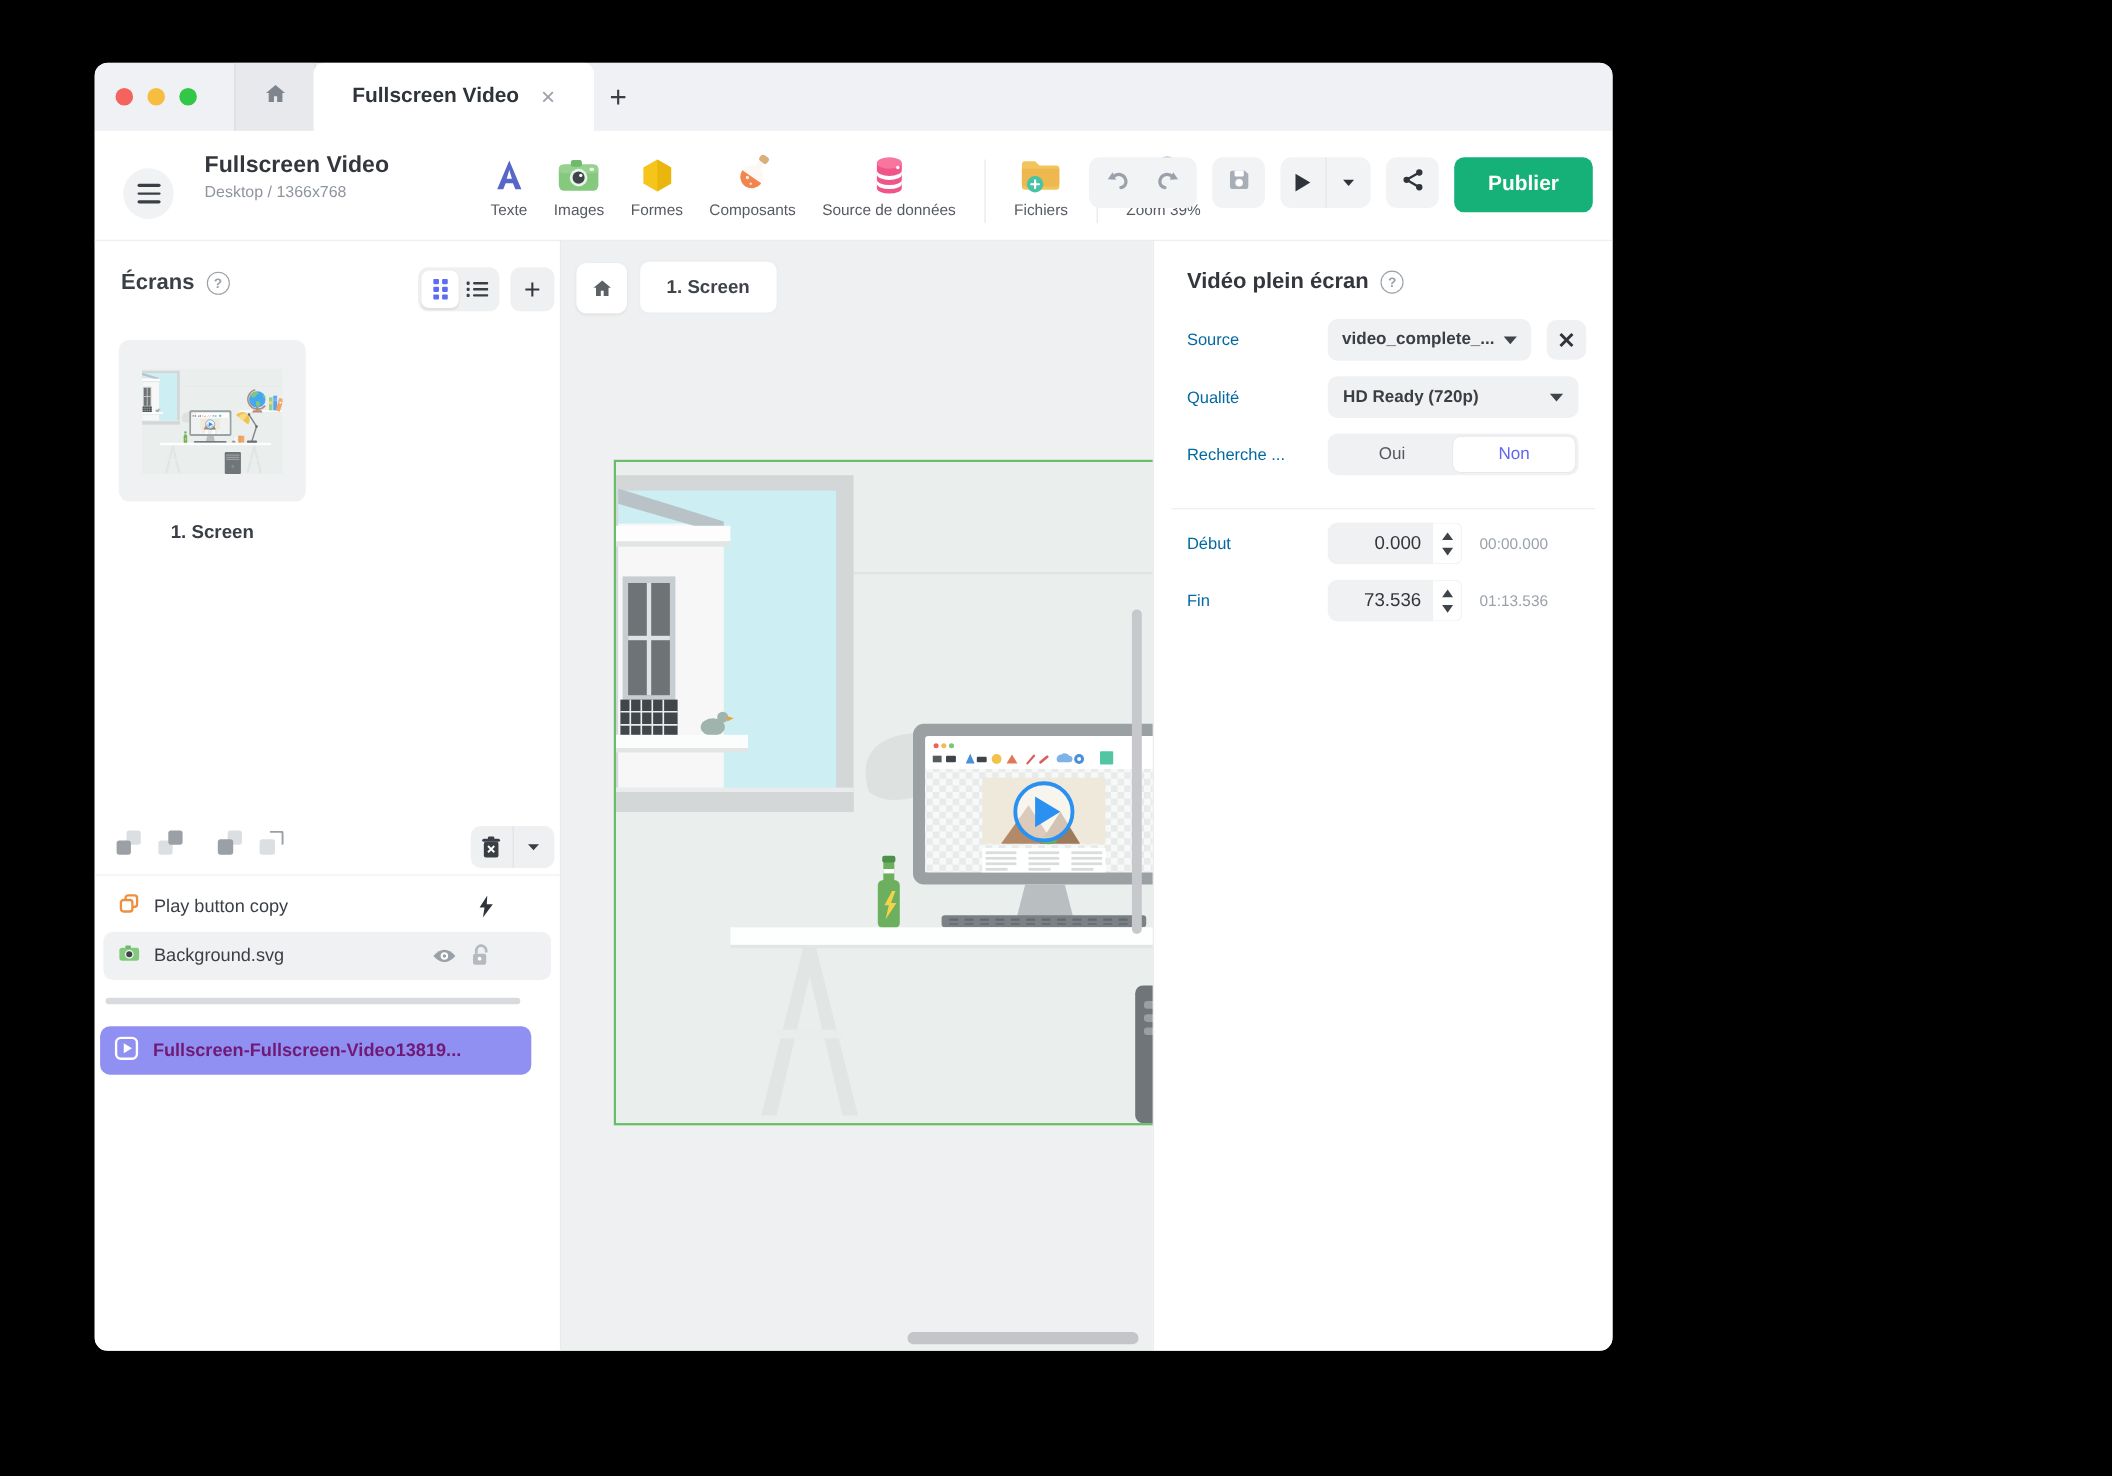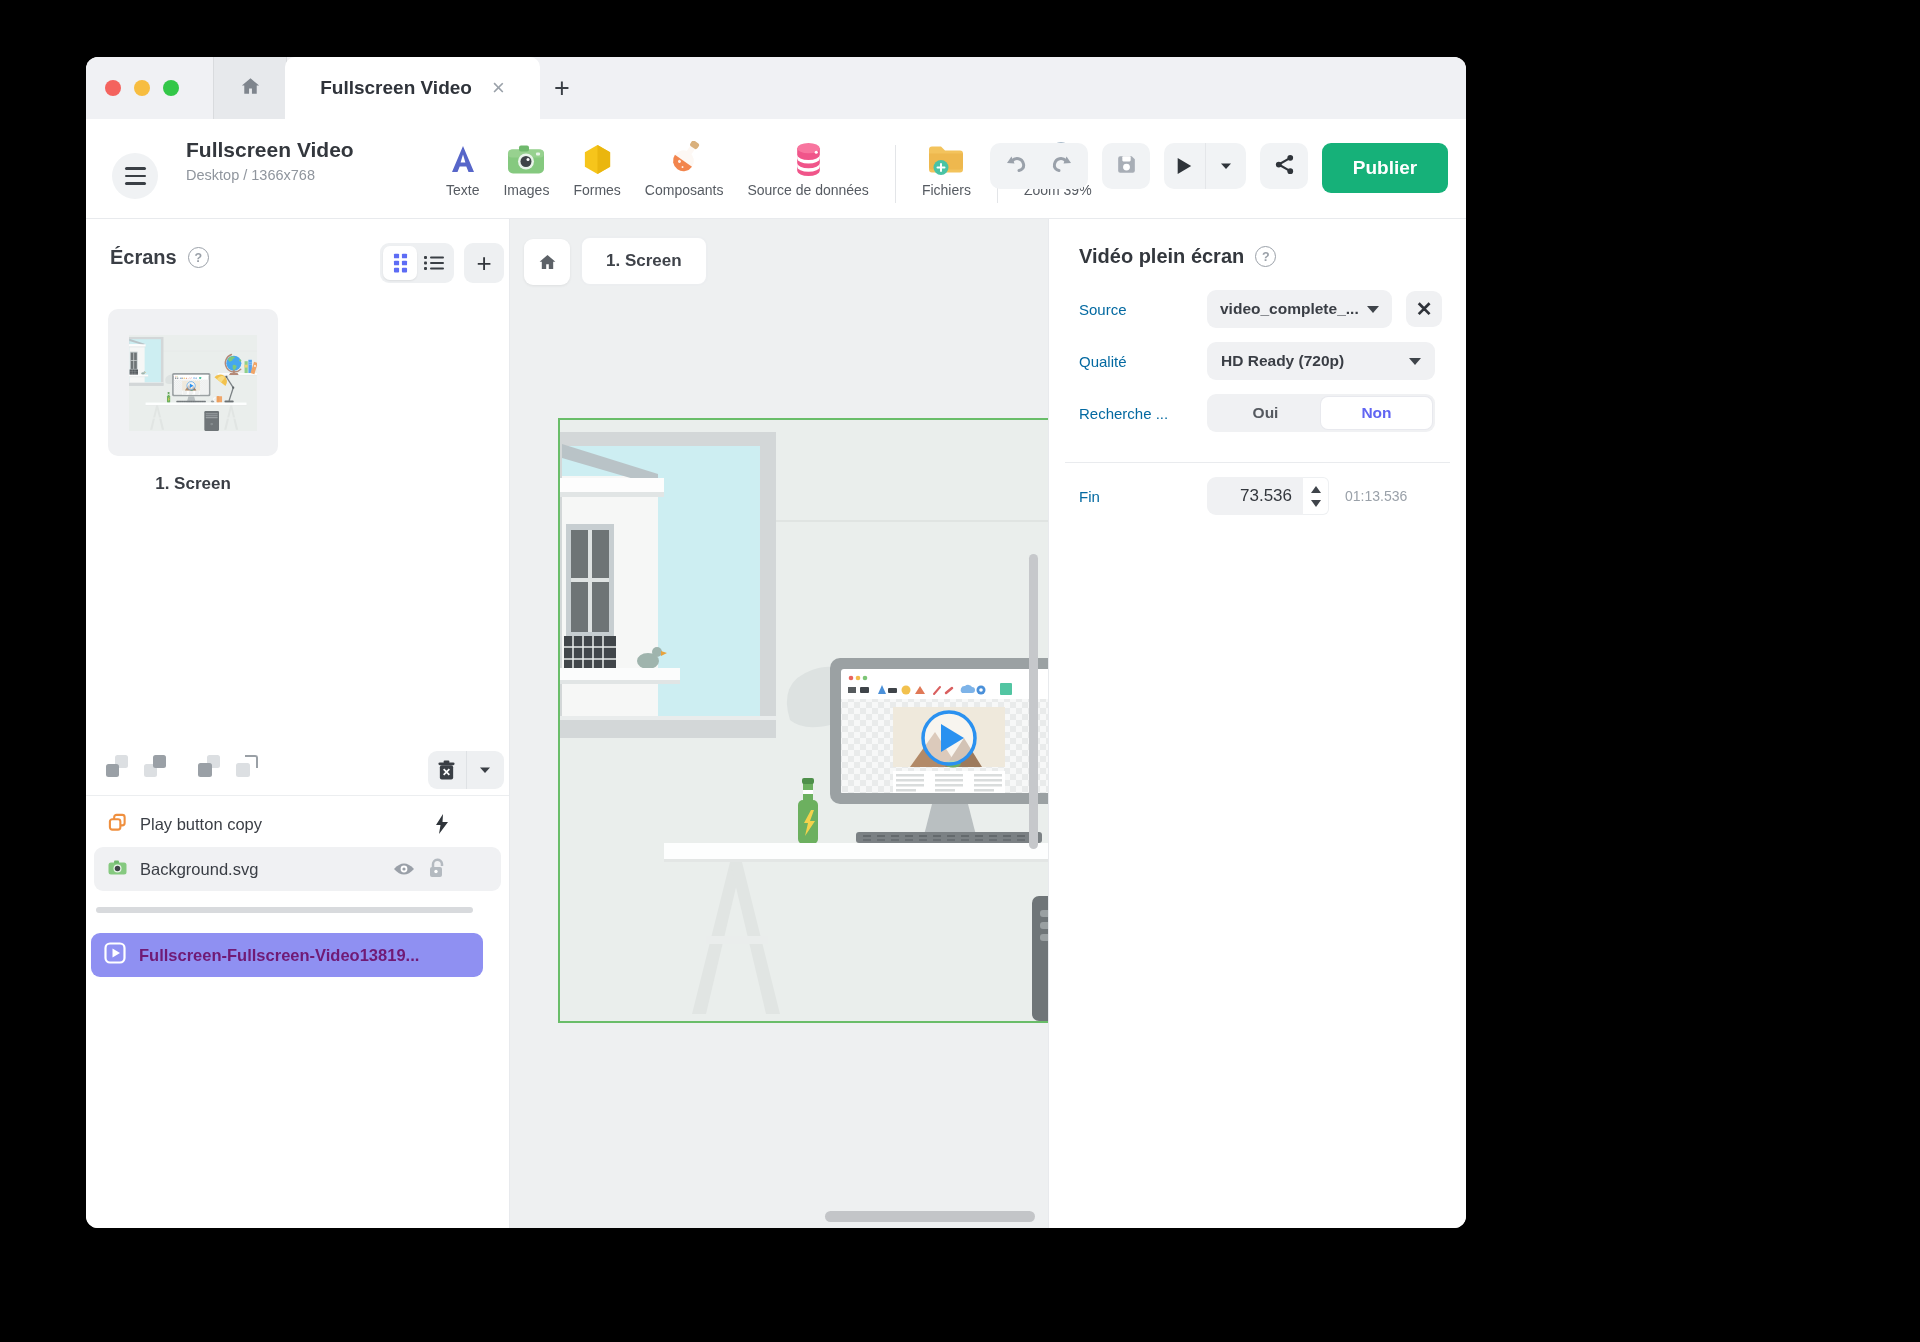--- a/index.html
+++ b/index.html
@@ -111,21 +111,21 @@
   .prow.first{margin-top:22px;}
   .plabel{width:128px;flex:none;font-size:15px;color:#0369a1;white-space:nowrap;overflow:hidden;}
   .pill{height:38px;background:#f0f1f3;border-radius:9px;display:flex;align-items:center;
     font-weight:700;color:#3a3e45;font-size:15.5px;box-sizing:border-box;}
   .src-pill{width:186px;padding:0 13px;justify-content:space-between;}
   .q-pill{width:228px;padding:16px 14px;justify-content:space-between;}
   .x-btn{width:36px;height:36px;margin-left:14px;background:#f0f1f3;border-radius:9px;display:flex;
     align-items:center;justify-content:center;font-size:20px;color:#2f333a;font-weight:700;}
   .caret{width:0;height:0;border-left:6px solid transparent;border-right:6px solid transparent;border-top:7px solid #3f444a;}
   .toggle{width:228px;height:38px;background:#f0f1f3;border-radius:9px;display:flex;padding:3px;box-sizing:border-box;}
-  .tg-opt{flex:1;display:flex;align-items:center;justify-content:center;font-size:15.5px;font-weight:700;}
+  .tg-opt{flex:1;display:flex;align-items:center;justify-content:center;font-size:15.5px;font-weight:400;}
   .tg-off{color:#55595f;}
   .tg-on{background:#fff;border-radius:7px;color:#6165f2;box-shadow:0 0 0 1px #e8e9ee;}
   .pdivider{height:1px;background:#e9ebee;margin:30px 16px 0;}
   .num-row{margin-top:12px;}
   .num-input{width:96px;height:38px;background:#f0f1f3;border-radius:9px 0 0 9px;display:flex;align-items:center;
     justify-content:flex-end;padding-right:11px;box-sizing:border-box;font-size:17px;color:#33373d;}
   .steppers{width:26px;height:38px;display:flex;flex-direction:column;align-items:center;justify-content:center;gap:7px;
     background:#fff;border:1px solid #eef0f2;border-left:none;border-radius:0 6px 6px 0;box-sizing:border-box;}
   .arr-up{width:0;height:0;border-left:5.5px solid transparent;border-right:5.5px solid transparent;border-bottom:7px solid #3f444a;}
   .arr-dn{width:0;height:0;border-left:5.5px solid transparent;border-right:5.5px solid transparent;border-top:7px solid #3f444a;}
@@ -616,20 +616,29 @@
       <div class="prow">
         <span class="plabel">Recherche ...</span>
         <div class="toggle">
           <span class="tg-opt tg-off">Oui</span>
           <span class="tg-opt tg-on">Non</span>
         </div>
       </div>
 
       <div class="pdivider"></div>
 
+      <div class="prow num-row">
+        <span class="plabel">Début</span>
+        <div class="num-input">0.000</div>
+        <div class="steppers">
+          <span class="arr-up"></span>
+          <span class="arr-dn"></span>
+        </div>
+        <span class="time-txt">00:00.000</span>
+      </div>
 
       <div class="prow">
         <span class="plabel">Fin</span>
         <div class="num-input">73.536</div>
         <div class="steppers">
           <span class="arr-up"></span>
           <span class="arr-dn"></span>
         </div>
         <span class="time-txt">01:13.536</span>
       </div>

